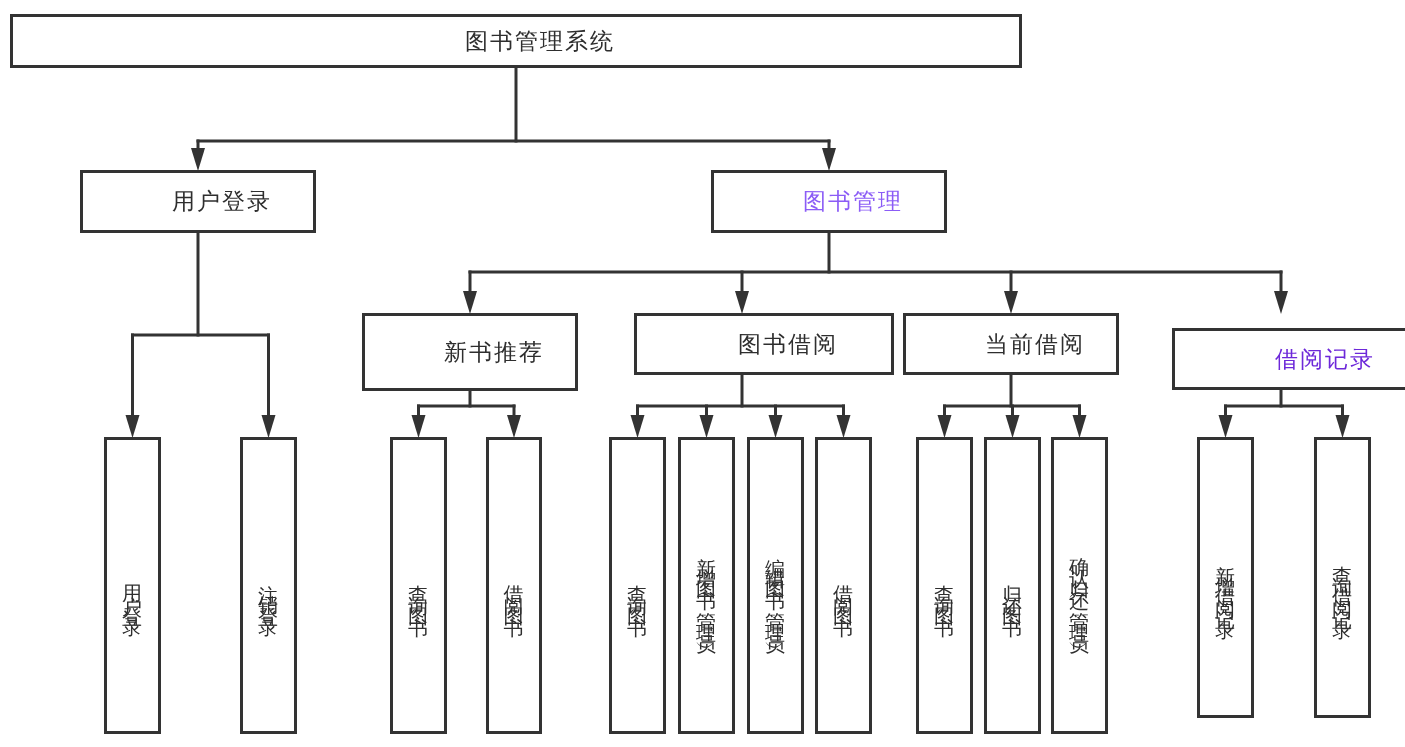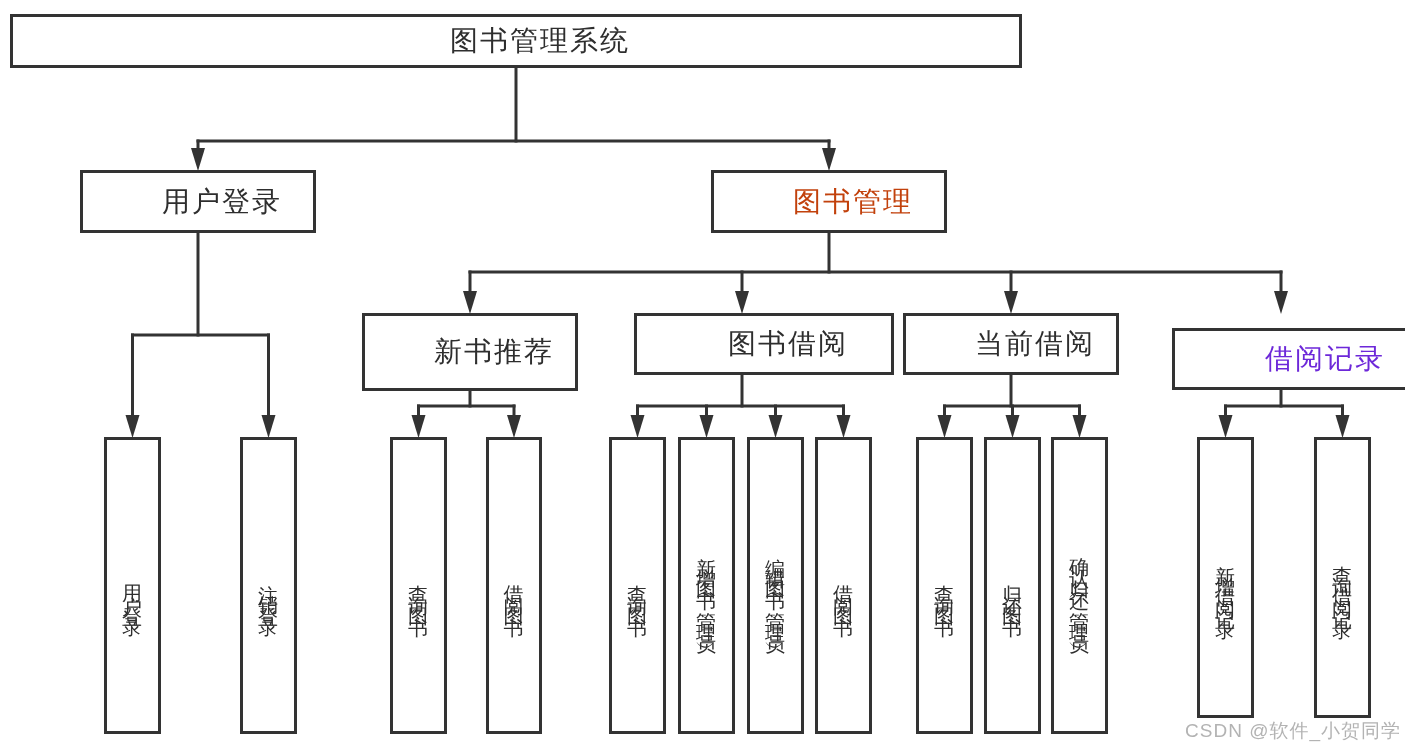--- a/index.html
+++ b/index.html
@@ -26,21 +26,21 @@
     position: absolute;
     background: #ffffff;
     border: 3px solid #333333;
     box-sizing: border-box;
     display: flex;
     align-items: center;
     justify-content: center;
     color: #2e2e2e;
   }
   .node.horizontal {
-    font-size: 28px;
+    font-size: 23px;
     letter-spacing: 2px;
     white-space: nowrap;
     padding-left: 48px;
   }
   .node.vertical {
     font-size: 20px;
   }
   .node.vertical .label {
     writing-mode: vertical-rl;
     text-orientation: mixed;
@@ -117,21 +117,21 @@
       <line x1="1342.5" y1="406" x2="1342.5" y2="418" stroke="#333333" stroke-width="3" stroke-linecap="square"></line>
       <polygon points="1335.5,415 1349.5,415 1342.5,438" fill="#333333"></polygon>
     </svg>
   <div id="nodes-layer">
       <div class="node horizontal" style="left: 10px; top: 14px; width: 1012px; height: 54px; border-color: rgb(51, 51, 51); color: rgb(46, 46, 46);">
         <span class="label">图书管理系统</span>
       </div>
       <div class="node horizontal" style="left: 80px; top: 170px; width: 236px; height: 63px; border-color: rgb(51, 51, 51); color: rgb(46, 46, 46);">
         <span class="label">用户登录</span>
       </div>
-      <div class="node horizontal" style="left: 711px; top: 170px; width: 236px; height: 63px; border-color: rgb(51, 51, 51); color: #c2410c;">
+      <div class="node horizontal" style="left: 711px; top: 170px; width: 236px; height: 63px; border-color: rgb(51, 51, 51); color: #8b5cf6;">
         <span class="label">图书管理</span>
       </div>
       <div class="node vertical" style="left: 104px; top: 437px; width: 57px; height: 297px; border-color: rgb(51, 51, 51); color: rgb(46, 46, 46);">
         <span class="label">用户登录</span>
       </div>
       <div class="node vertical" style="left: 240px; top: 437px; width: 57px; height: 297px; border-color: rgb(51, 51, 51); color: rgb(46, 46, 46);">
         <span class="label">注销登录</span>
       </div>
       <div class="node horizontal" style="left: 362px; top: 313px; width: 216px; height: 78px; border-color: rgb(51, 51, 51); color: rgb(46, 46, 46);">
         <span class="label">新书推荐</span>
@@ -172,14 +172,13 @@
       <div class="node vertical" style="left: 1051px; top: 437px; width: 57px; height: 297px; border-color: rgb(51, 51, 51); color: rgb(46, 46, 46);">
         <span class="label">确认归还（管理员）</span>
       </div>
       <div class="node vertical" style="left: 1197px; top: 437px; width: 57px; height: 281px; border-color: rgb(51, 51, 51); color: rgb(46, 46, 46);">
         <span class="label">新增借阅记录</span>
       </div>
       <div class="node vertical" style="left: 1314px; top: 437px; width: 57px; height: 281px; border-color: rgb(51, 51, 51); color: rgb(46, 46, 46);">
         <span class="label">查询借阅记录</span>
       </div>
     </div>
-  <div class="watermark" style="color: rgb(179, 179, 179);">CSDN @软件_小贺同学</div>
 </div>
 
 </body></html>

